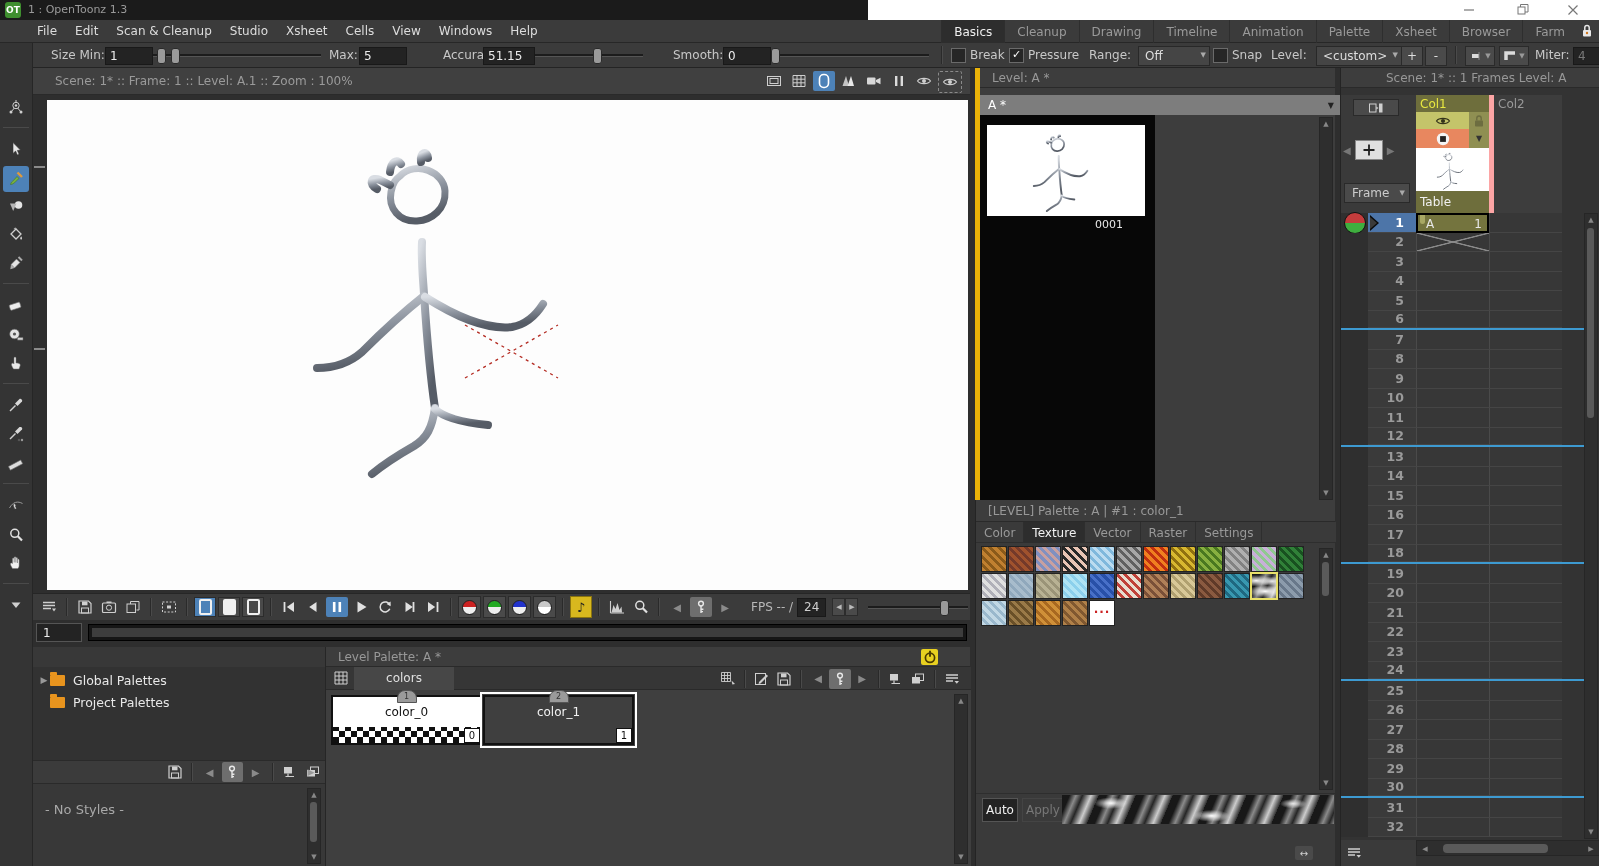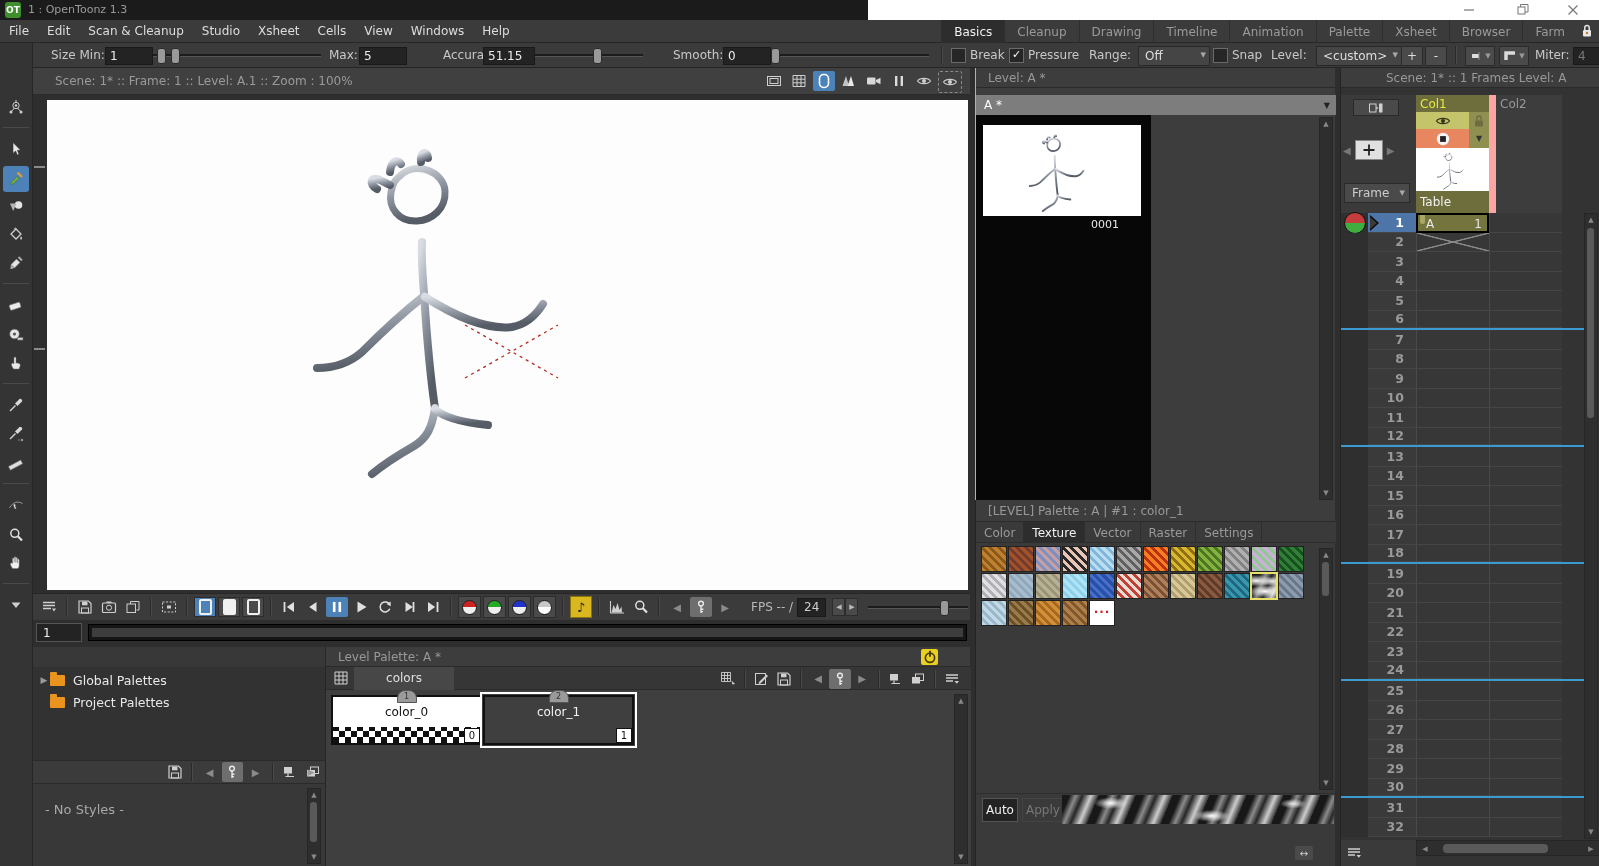--- a/index.html
+++ b/index.html
@@ -1,19 +1,19 @@
 <!DOCTYPE html>
 <html><head>
 <meta charset="utf-8">
 <style>
   html,body{margin:0;padding:0;width:1599px;height:866px;overflow:hidden;background:#2e2e2e;
     font-family:"DejaVu Sans","Liberation Sans",sans-serif;font-size:12px;color:#cfcfcf;
     -webkit-font-smoothing:antialiased;}
   .b{position:absolute;box-sizing:border-box;}
-  .row{display:flex;align-items:flex-start;}
+  .row{display:flex;align-items:flex-start;padding-left:28px;}
   
   #titlebar{left:0;top:0;width:1599px;height:20px;background:#1b1b1b;}
   #titlebar .white{left:868px;top:0;width:731px;height:20px;background:#fff;}
   #applogo{left:5px;top:2px;width:16px;height:16px;background:#3f8f2f;border-radius:3px;color:#fff;
     font-size:9px;font-weight:bold;display:flex;align-items:center;justify-content:center;}
   #apptitle{left:28px;top:3px;color:#9a9a9a;font-size:11px;}
   .winbtn{top:0;width:44px;height:20px;display:flex;align-items:center;justify-content:center;}
   
   #menubar{left:0;top:20px;width:1599px;height:23px;background:#3b3b3b;border-bottom:1px solid #272727;display:flex;align-items:center;}
   .menuitem{padding:0 9px;color:#ddd;height:23px;display:flex;align-items:center;cursor:default;}
@@ -111,21 +111,21 @@
   .lpsw.kchecker{background:linear-gradient(#fff 0 30px,rgba(255,255,255,0) 30px),conic-gradient(#111 25%,#fff 0 50%,#111 0 75%,#fff 0) 0 34px/12px 12px repeat #fff;}
   .lpsw.kchecker .nm{color:#111;}
   .smoke{background:
     radial-gradient(26px 9px at 18% 28%,#fafafa 0%,rgba(255,255,255,0) 65%),
     radial-gradient(30px 10px at 55% 72%,#ffffff 0%,rgba(255,255,255,0) 60%),
     radial-gradient(22px 8px at 85% 30%,#e8e8e8 0%,rgba(255,255,255,0) 60%),
     repeating-linear-gradient(113deg,#181818 0 7px,#8a8a8a 13px,#262626 19px,#cccccc 27px,#303030 34px);}
   .lpsw.ksmoke{outline:2px solid #fff;outline-offset:1px;}
   .lpsw.ksmoke .nm{color:#f2f2f2;}
   
-  #levelstrip{left:975px;top:68px;width:360px;height:432px;background:#3d3d3d;border-left:1px solid #eab308;}
+  #levelstrip{left:975px;top:68px;width:360px;height:432px;background:#3d3d3d;border-left:5px solid #eab308;}
   #ls-selector{left:0;top:27px;width:360px;height:20px;background:#7d7d7d;color:#fff;display:flex;align-items:center;padding-left:8px;box-sizing:border-box;}
   #ls-selector:after{content:"▼";position:absolute;right:6px;font-size:8px;color:#222;}
   #ls-strip{left:0;top:47px;width:347px;height:385px;background:#3d3d3d;}
   #ls-black{left:0;top:0;width:175px;height:385px;background:#070707;}
   #ls-thumb{left:7px;top:10px;width:158px;height:91px;background:#fff;}
   #ls-framenum{position:absolute;left:115px;top:103px;color:#e8e8e8;font-size:11px;}
   
   #palpanel{left:975px;top:500px;width:360px;height:366px;background:#3a3a3a;border-left:1px solid #242424;}
   #pp-tabs{left:0;top:22px;width:360px;height:21px;background:#3a3a3a;border-bottom:1px solid #2e2e2e;display:flex;}
   .pptab{padding:0 8px;height:21px;display:flex;align-items:center;color:#999;border-right:1px solid #2e2e2e;}
@@ -148,21 +148,21 @@
   #framedd:after{content:"▼";position:absolute;right:4px;font-size:7px;color:#aaa;}
   
   #colhead{left:75px;top:27px;width:184px;height:118px;}
   #col1hdr{left:0;top:0;width:73px;height:17px;background:#6e6e3c;color:#e8e840;display:flex;align-items:center;padding-left:4px;box-sizing:border-box;}
   #col1eye{left:0;top:17px;width:53px;height:17px;background:#c4c46a;display:flex;align-items:center;justify-content:center;}
   #col1lock{left:53px;top:17px;width:20px;height:17px;background:#8f8f52;display:flex;align-items:center;justify-content:center;}
   #col1rend{left:0;top:34px;width:53px;height:19px;background:#e8875f;display:flex;align-items:center;justify-content:center;}
   #col1dd{left:53px;top:34px;width:20px;height:19px;background:#8f8f52;display:flex;align-items:center;justify-content:center;color:#333;font-size:8px;}
   #col1thumb{left:0;top:53px;width:73px;height:43px;background:#fff;display:flex;align-items:center;justify-content:center;}
   #col1table{left:0;top:96px;width:73px;height:22px;background:#6e6e3c;color:#f0f0f0;display:flex;align-items:center;padding-left:4px;box-sizing:border-box;}
-  #col2hdr{left:73px;top:0;width:73px;height:118px;background:#3d3d3d;border-left:7px solid #fca5a5;color:#999;padding:2px 0 0 4px;box-sizing:border-box;}
+  #col2hdr{left:73px;top:0;width:73px;height:118px;background:#3d3d3d;border-left:5px solid #fca5a5;color:#999;padding:2px 0 0 4px;box-sizing:border-box;}
   
   #xrows{left:0;top:145px;width:248px;height:624px;}
   .xrow{display:flex;height:19.5px;box-sizing:border-box;}
   .xrow.marker{border-bottom:2px solid #3d9ad1;}
   .xc{box-sizing:border-box;height:100%;}
   .xc.onion{width:27px;background:#2f2f2f;display:flex;align-items:center;justify-content:center;}
   .xc.num{width:48px;background:#3a3a3a;color:#9a9a9a;font-weight:bold;font-size:12.5px;display:flex;align-items:center;justify-content:flex-end;padding-right:12px;border-bottom:1px solid #454545;}
   .xc.c1,.xc.c2{width:73px;background:#373737;border-left:1px solid #4a4a4a;border-bottom:1px solid #454545;position:relative;}
   .xrow .rest{flex:1;background:#333;}
   .xc.num.cur{background:#4d75a8;color:#fff;position:relative;}

